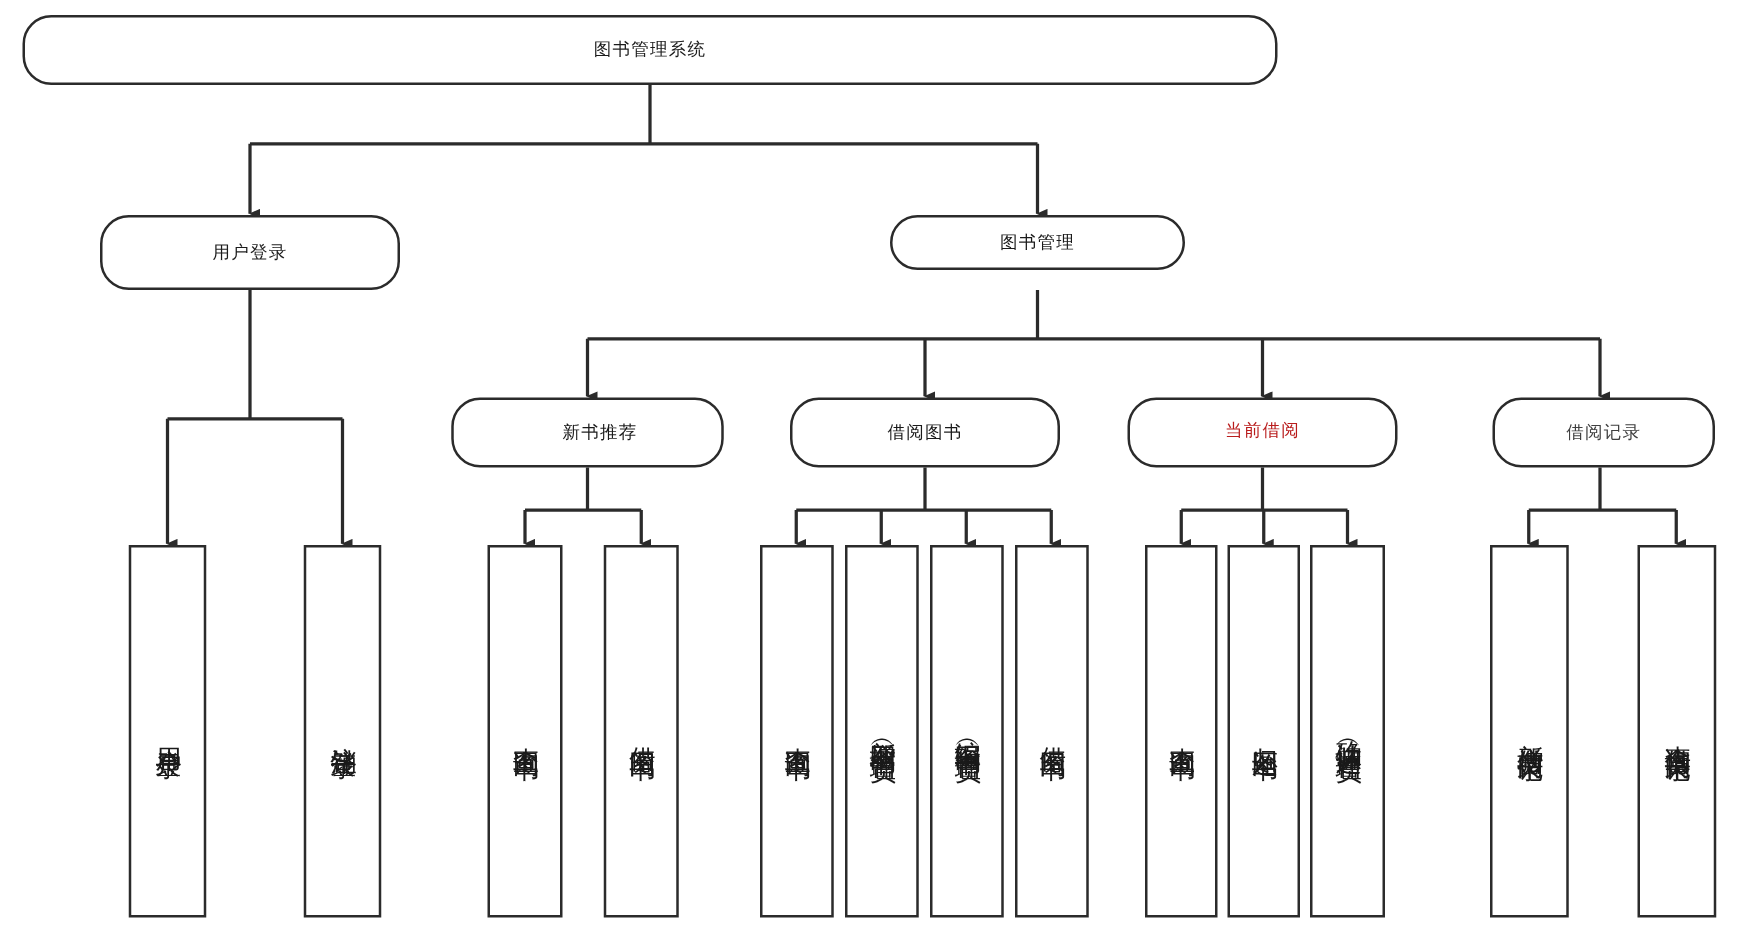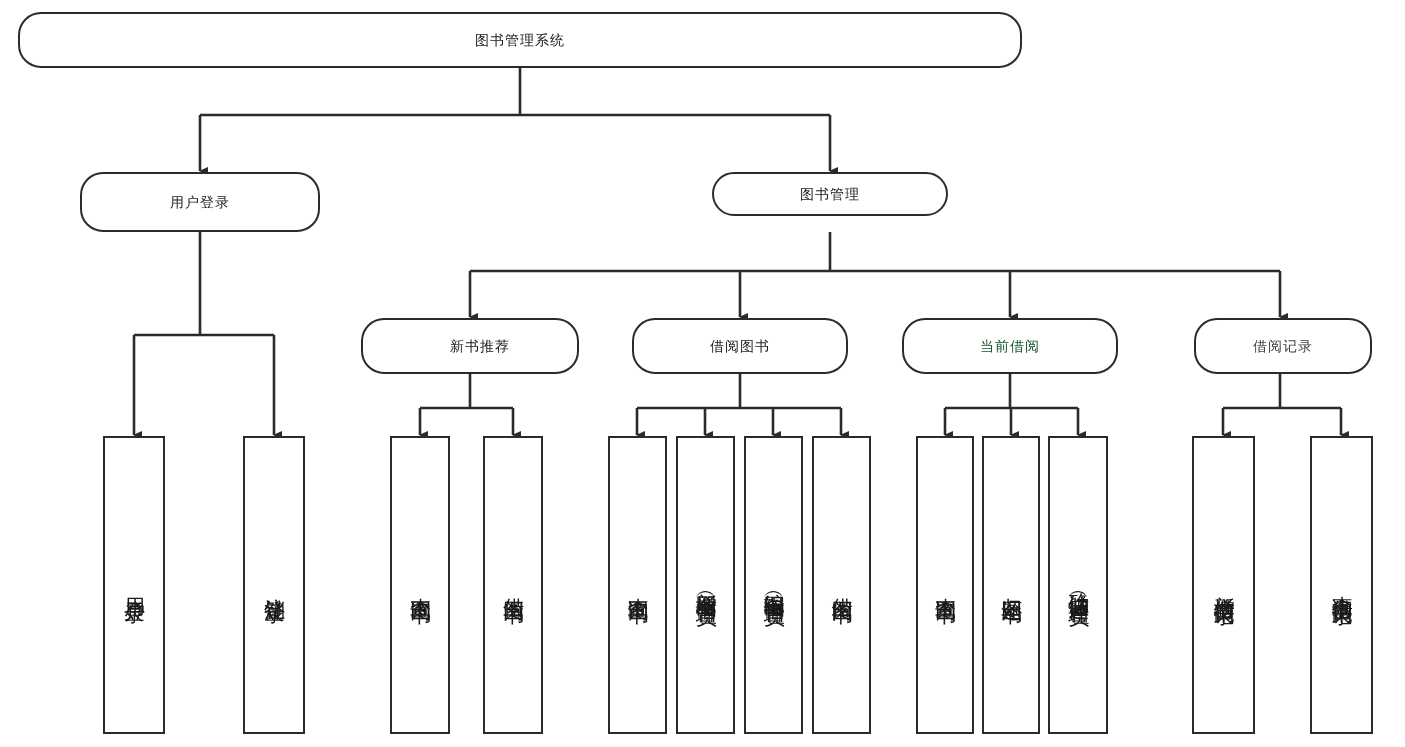--- a/index.html
+++ b/index.html
@@ -124,21 +124,21 @@
   <div class="node horiz" style="left: 712px; top: 172px; width: 236px; height: 44px; border-color: rgb(43, 43, 43); background: rgb(255, 255, 255); color: rgb(26, 26, 26);">
       <span>图书管理</span>
     </div>
 
   <div class="node horiz" style="left: 361px; top: 318px; width: 218px; height: 56px; border-color: rgb(43, 43, 43); background: rgb(255, 255, 255); color: rgb(26, 26, 26); padding-left: 20px;">
       <span>新书推荐</span>
     </div>
   <div class="node horiz" style="left: 632px; top: 318px; width: 216px; height: 56px; border-color: rgb(43, 43, 43); background: rgb(255, 255, 255); color: rgb(26, 26, 26);">
       <span>借阅图书</span>
     </div>
-  <div class="node horiz" style="left: 902px; top: 318px; width: 216px; height: 56px; border-color: rgb(43, 43, 43); background: rgb(255, 255, 255); color: #14532d;">
+  <div class="node horiz" style="left: 902px; top: 318px; width: 216px; height: 56px; border-color: rgb(43, 43, 43); background: rgb(255, 255, 255); color: #b91c1c; font-family: Liberation Mono, monospace;">
       <span>当前借阅</span>
     </div>
   <div class="node horiz" style="left: 1172px; top: 318px; width: 178px; height: 56px; border-color: rgb(43, 43, 43); background: rgb(255, 255, 255); color: #404040; margin-left: 22px;">
       <span>借阅记录</span>
     </div>
 
   <div class="node vert" style="left: 103px; top: 436px; width: 62px; height: 298px; border-color: rgb(43, 43, 43); background: rgb(255, 255, 255); color: rgb(26, 26, 26);">
       <span class="vtext">用户登录</span>
     </div>
   <div class="node vert" style="left: 243px; top: 436px; width: 62px; height: 298px; border-color: rgb(43, 43, 43); background: rgb(255, 255, 255); color: rgb(26, 26, 26);">

